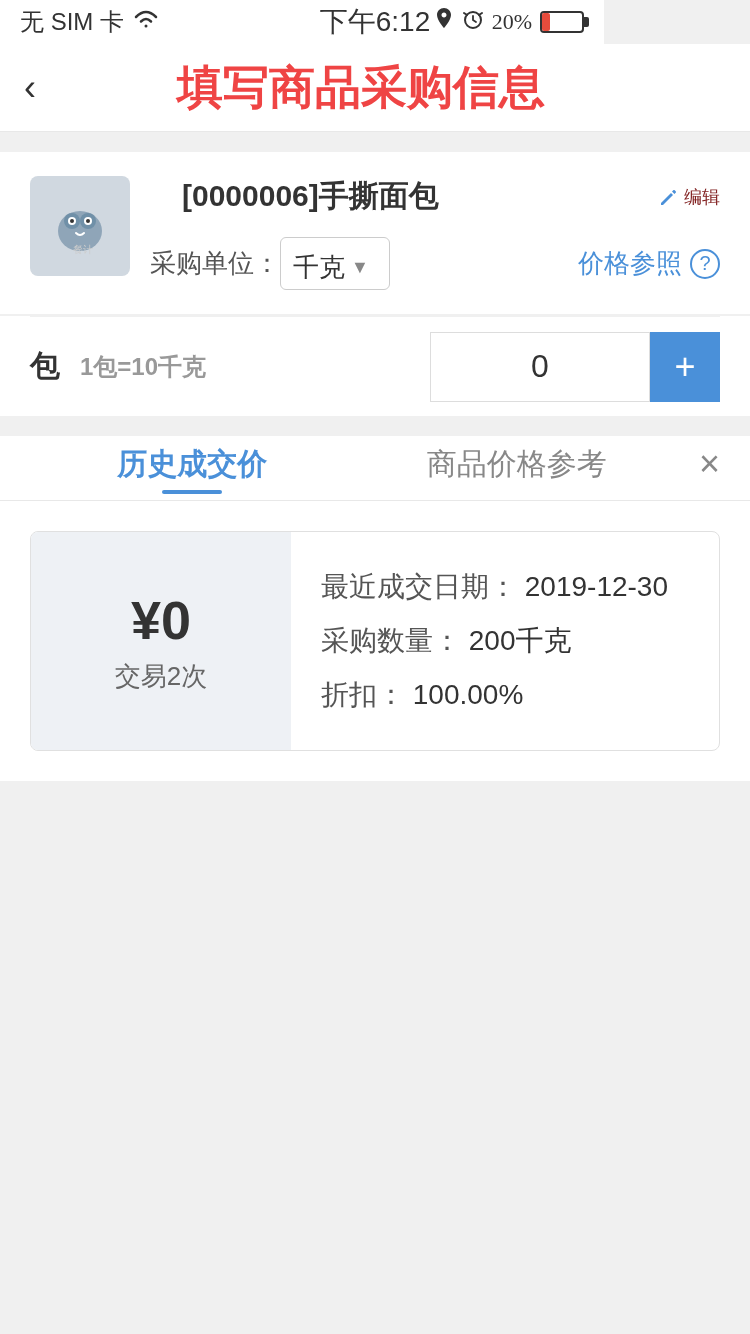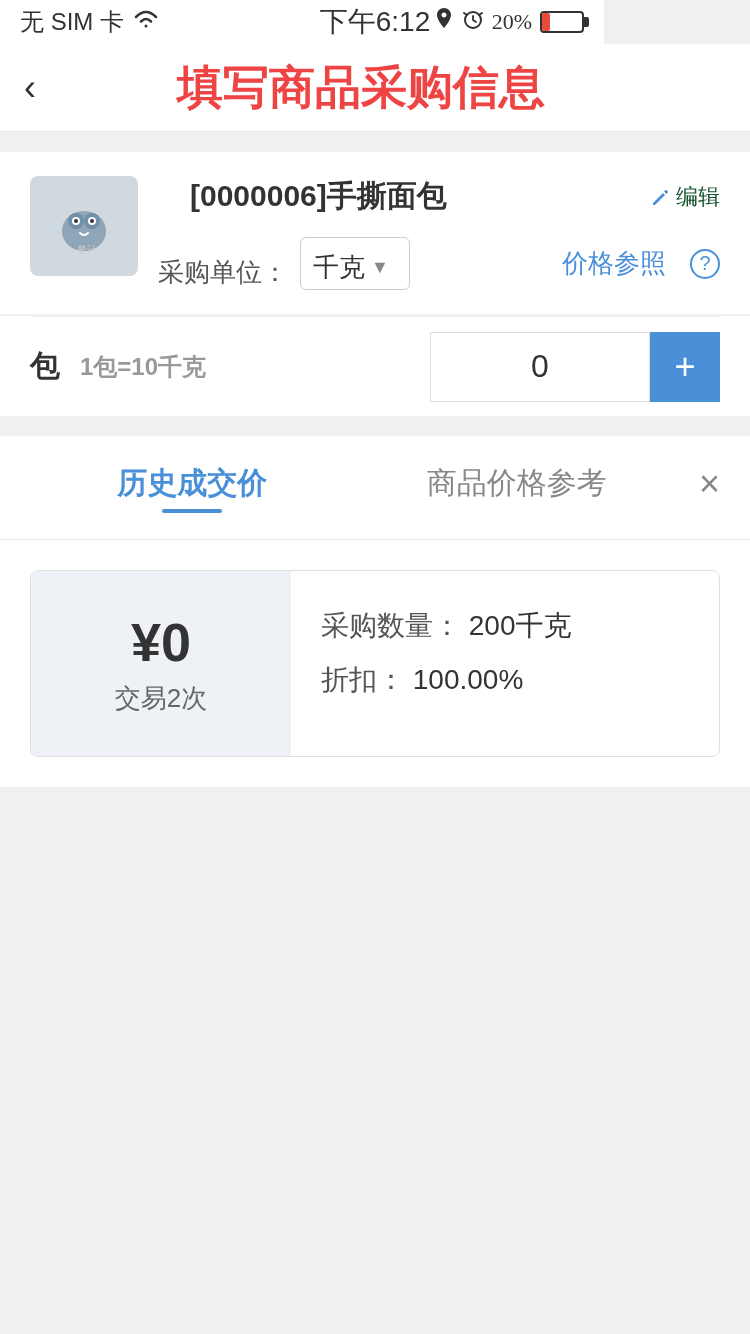--- a/index.html
+++ b/index.html
@@ -85,21 +85,21 @@
       background: #fff;
       margin-top: 20px;
       padding: 24px 30px;
     }
     .product-row {
       display: flex;
       align-items: flex-start;
       gap: 20px;
     }
     .product-thumb {
-      width: 108px;
+      width: 100px;
       height: 100px;
       background: #d0d8e0;
       border-radius: 8px;
       display: flex;
       align-items: center;
       justify-content: center;
       flex-shrink: 0;
       overflow: hidden;
     }
     .product-info {
@@ -110,41 +110,41 @@
       justify-content: space-between;
       align-items: center;
     }
     .product-name {
       font-size: 30px;
       font-weight: 600;
       color: #333;
       margin-left: 32px;
     }
     .edit-btn {
-      color: #14532d;
-      font-size: 22px;
+      color: #7f1d1d;
+      font-size: 18px;
       display: flex;
       align-items: center;
       gap: 4px;
       cursor: pointer;
     }
     .edit-icon-svg {
       width: 22px;
       height: 22px;
     }
     .unit-row {
       display: flex;
       justify-content: space-between;
       align-items: center;
       margin-top: 20px;
     }
     .unit-left {
       display: flex;
-      align-items: flex-end;
-      gap: 12px;
+      align-items: center;
+      gap: 0;
       font-size: 26px;
       color: #555;
     }
     .unit-select {
       border: 1px solid #ccc;
       border-radius: 6px;
       padding: 12px 20px 4px 12px;
       font-size: 26px;
       color: #333;
       background: #fff;
@@ -152,21 +152,21 @@
       display: flex;
       align-items: center;
       gap: 6px;
     }
     .unit-select .chevron { font-size: 18px; color: #888; }
     .price-ref {
       color: #4a90d9;
       font-size: 26px;
       display: flex;
       align-items: center;
-      gap: 24px;
+      gap: 8px;
       cursor: pointer;
     }
     .price-ref .help-icon {
       width: 30px;
       height: 30px;
       border-radius: 50%;
       border: 2px solid #4a90d9;
       display: flex;
       align-items: center;
       justify-content: center;
@@ -231,21 +231,21 @@
     
     .tabs-panel {
       background: #fff;
       margin-top: 20px;
     }
     .tabs-header {
       display: flex;
       align-items: center;
       border-bottom: 1px solid #e8e8e8;
       padding: 4px 30px;
-      height: 104px;
+      height: 65px;
     }
     .tab-item {
       flex: 1;
       text-align: center;
       font-size: 30px;
       color: #888;
       cursor: pointer;
       padding-bottom: 8px;
       position: relative;
     }
@@ -437,20 +437,24 @@
   </div>
 
   <div class="tab-content">
     <div class="history-card">
       <div class="history-left">
         <div class="history-price">¥0</div>
         <div class="history-trades">交易2次</div>
       </div>
       <div class="history-right">
         <div class="history-detail-row">
+          <span class="label">最近成交日期：</span>
+          <span>2019-12-30</span>
+        </div>
+        <div class="history-detail-row">
           <span class="label">采购数量：</span>
           <span>200千克</span>
         </div>
         <div class="history-detail-row">
           <span class="label">折扣：</span>
           <span>100.00%</span>
         </div>
       </div>
     </div>
   </div>

